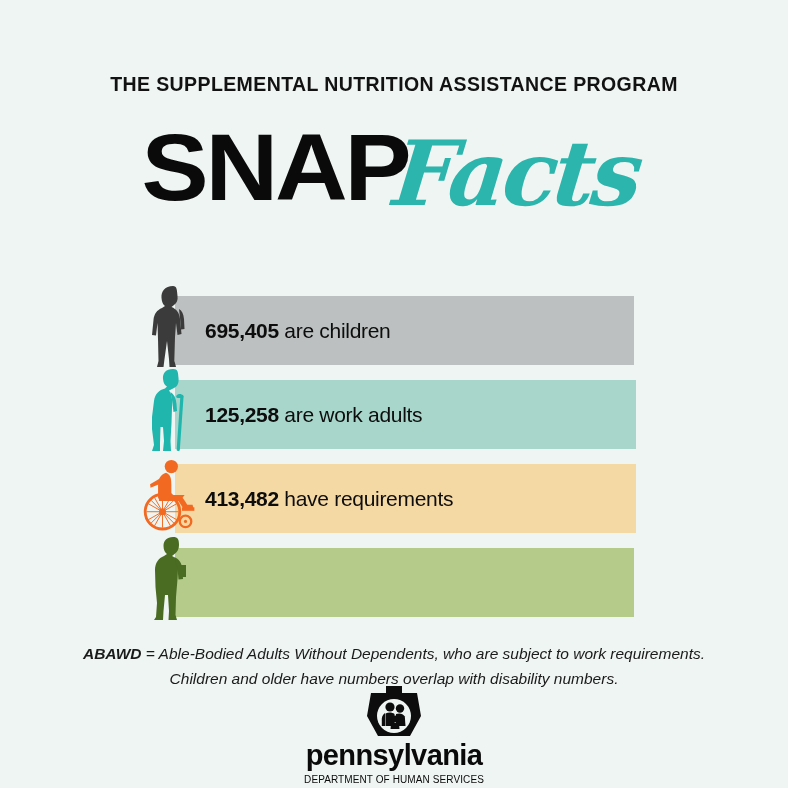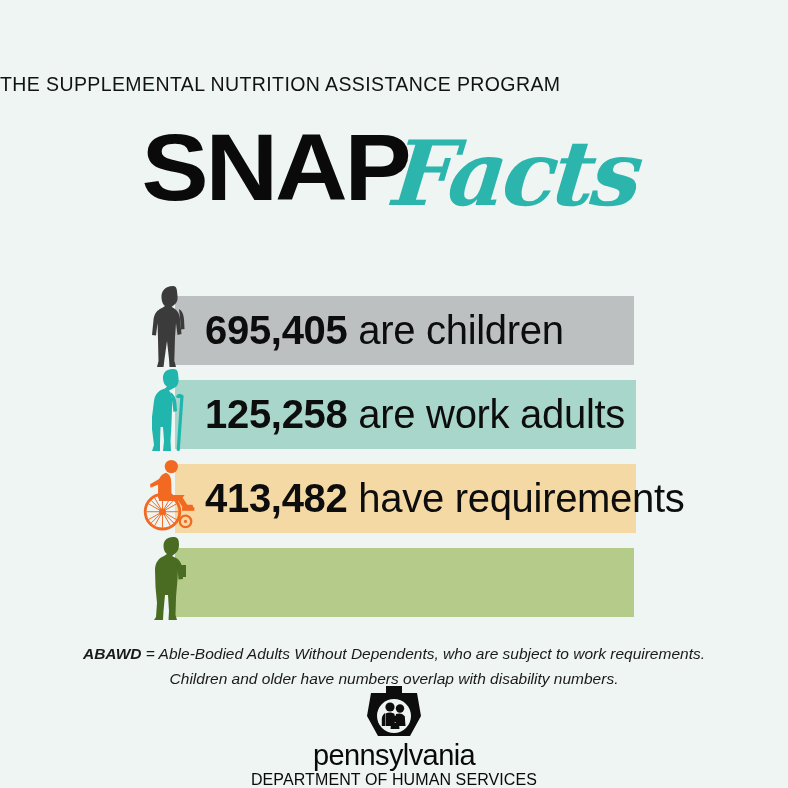--- a/index.html
+++ b/index.html
@@ -20,23 +20,23 @@
     position: relative;
     background: #eef5f2;
   }
 
   
   .eyebrow {
     position: absolute;
     top: 73px;
     left: 0;
     width: 788px;
-    text-align: left;
+    text-align: center;
     font-size: 19.5px;
-    font-weight: 400;
+    font-weight: 700;
     letter-spacing: 0.4px;
     color: #121212;
     white-space: nowrap;
   }
 
   .logo {
     position: absolute;
     top: 112px;
     left: 0;
     width: 788px;
@@ -109,21 +109,21 @@
     height: 86px;
     z-index: 3;
   }
   .bar-icon svg { display: block; width: 100%; height: 100%; }
   .bar-label {
     position: absolute;
     left: 205px;
     top: 0;
     height: 69px;
     line-height: 69px;
-    font-size: 40px;
+    font-size: 21px;
     color: #0d0d0d;
     white-space: nowrap;
     z-index: 2;
     letter-spacing: -0.3px;
   }
   .bar-label .num {
     font-weight: bold;
   }
   .bar-label .txt {
     font-weight: 400;
@@ -158,27 +158,27 @@
     text-align: center;
   }
   .keystone {
     width: 58px;
     height: 52px;
     margin: 0 auto 2px auto;
     display: block;
   }
   .pa-word {
     font-size: 29px;
-    font-weight: 400;
+    font-weight: 700;
     color: #0a0a0a;
     letter-spacing: -0.6px;
     line-height: 30px;
   }
   .pa-dept {
-    font-size: 16px;
+    font-size: 10px;
     font-weight: 400;
     color: #0a0a0a;
     letter-spacing: 0.1px;
     line-height: 19px;
   }
 </style>
 </head>
 <body style="background: rgb(238, 245, 242);">
 
 <div class="page">

